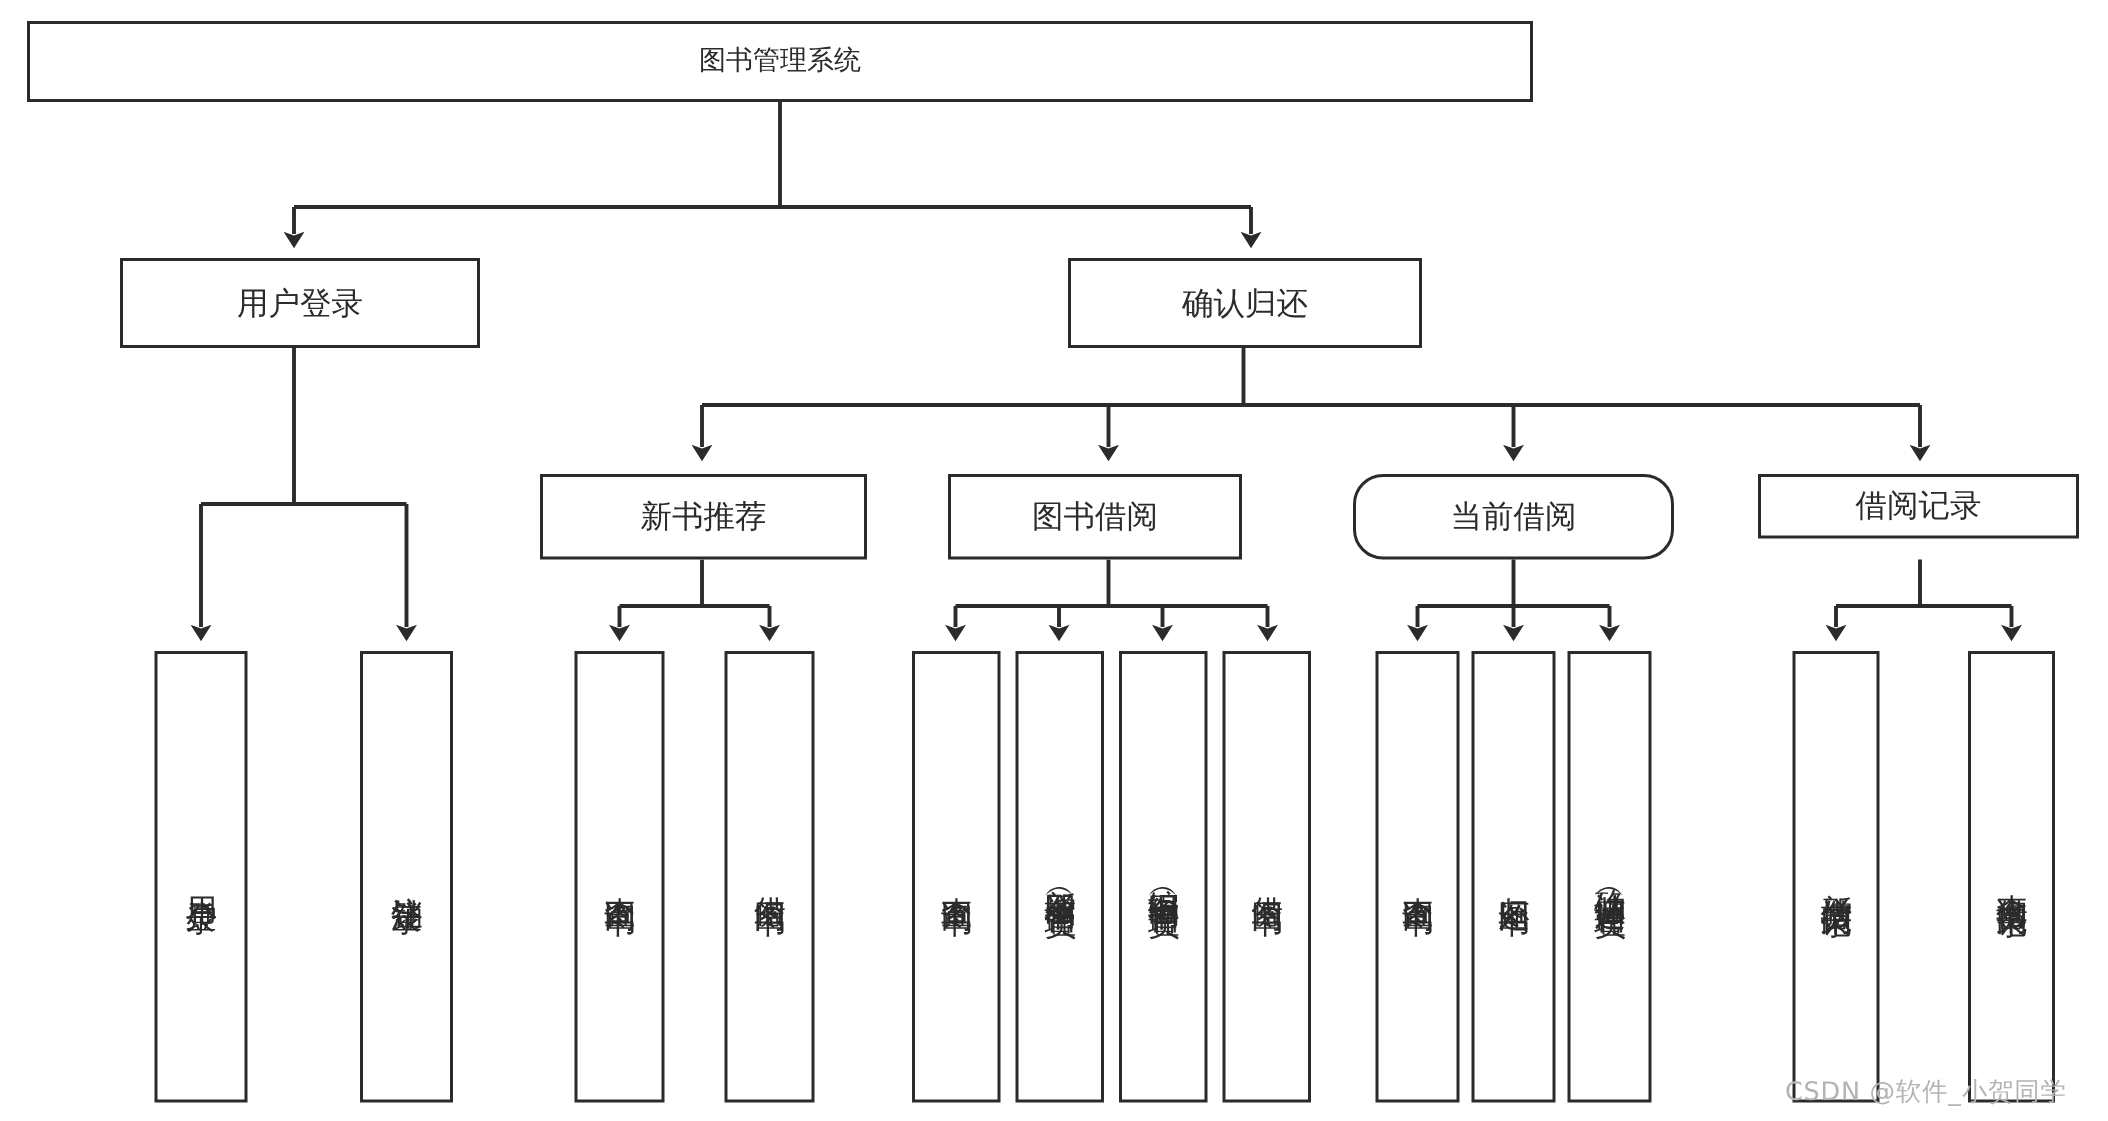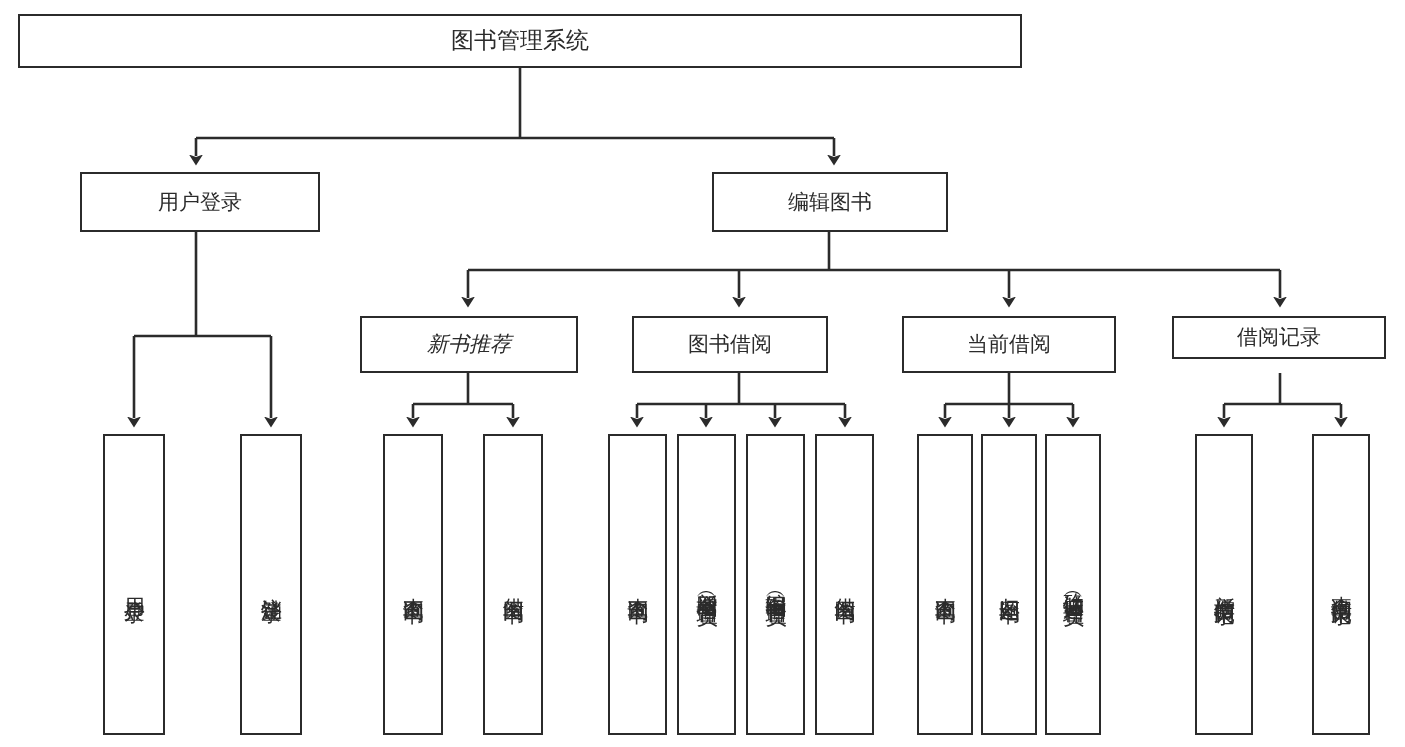--- a/index.html
+++ b/index.html
@@ -30,21 +30,21 @@
     border: 2px solid #2b2b2b;
     background: #ffffff;
     color: #2b2b2b;
     display: flex;
     align-items: center;
     justify-content: center;
     text-align: center;
     line-height: 1.18;
   }
   .node.root {
-    font-size: 23px;
+    font-size: 18px;
   }
   .node.lvl1 {
     font-size: 21px;
   }
   .node.lvl2 {
     font-size: 21px;
   }
   .node.leaf {
     font-size: 21px;
     writing-mode: vertical-rl;
@@ -126,32 +126,32 @@
 
   <div class="node root" style="left:18px; top:14px; width:1004px; height:54px;">
     <span class="txt">图书管理系统</span>
   </div>
 
   <div class="node lvl1" style="left:80px; top:172px; width:240px; height:60px;">
     <span class="txt">用户登录</span>
   </div>
 
   <div class="node lvl1" style="left:712px; top:172px; width:236px; height:60px;">
-    <span class="txt">编辑图书</span>
-  </div>
-
-  <div class="node lvl2" style="left:360px; top:316px; width:218px; height:57px;font-style:italic;">
+    <span class="txt">确认归还</span>
+  </div>
+
+  <div class="node lvl2" style="left:360px; top:316px; width:218px; height:57px;">
     <span class="txt">新书推荐</span>
   </div>
 
   <div class="node lvl2" style="left:632px; top:316px; width:196px; height:57px;">
     <span class="txt">图书借阅</span>
   </div>
 
-  <div class="node lvl2" style="left:902px; top:316px; width:214px; height:57px;">
+  <div class="node lvl2" style="left:902px; top:316px; width:214px; height:57px;border-radius:20px;">
     <span class="txt">当前借阅</span>
   </div>
 
   <div class="node lvl2" style="left:1172px; top:316px; width:214px; height:43px;">
     <span class="txt">借阅记录</span>
   </div>
 
   <div class="node leaf" style="left:103px; top:434px; width:62px; height:301px;">
     <span class="txt">用户登录</span>
   </div>
@@ -197,14 +197,15 @@
   </div>
 
   <div class="node leaf" style="left:1195px; top:434px; width:58px; height:301px;">
     <span class="txt">新增借阅记录</span>
   </div>
 
   <div class="node leaf" style="left:1312px; top:434px; width:58px; height:301px;">
     <span class="txt">查询借阅记录</span>
   </div>
 
+  <div class="watermark">CSDN @软件_小贺同学</div>
 
 </div>
 
 </body></html>

